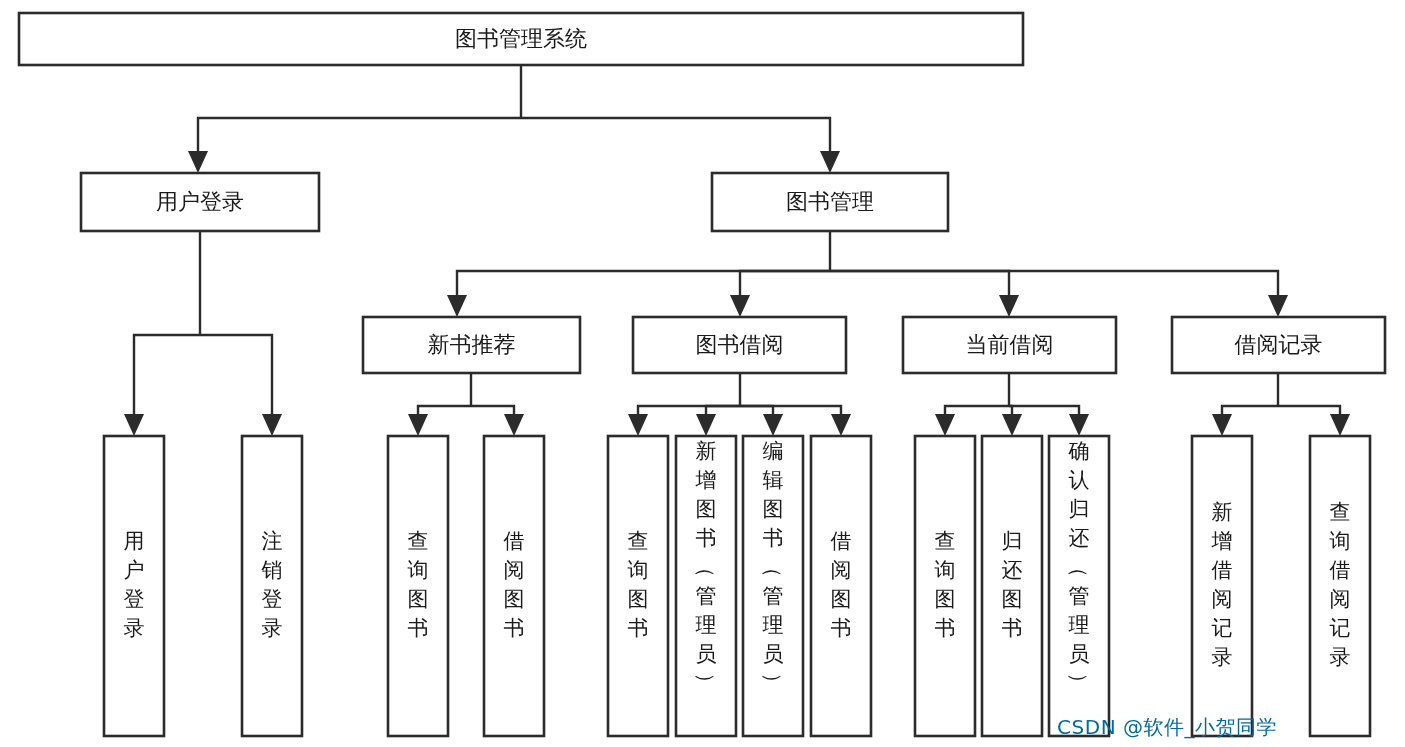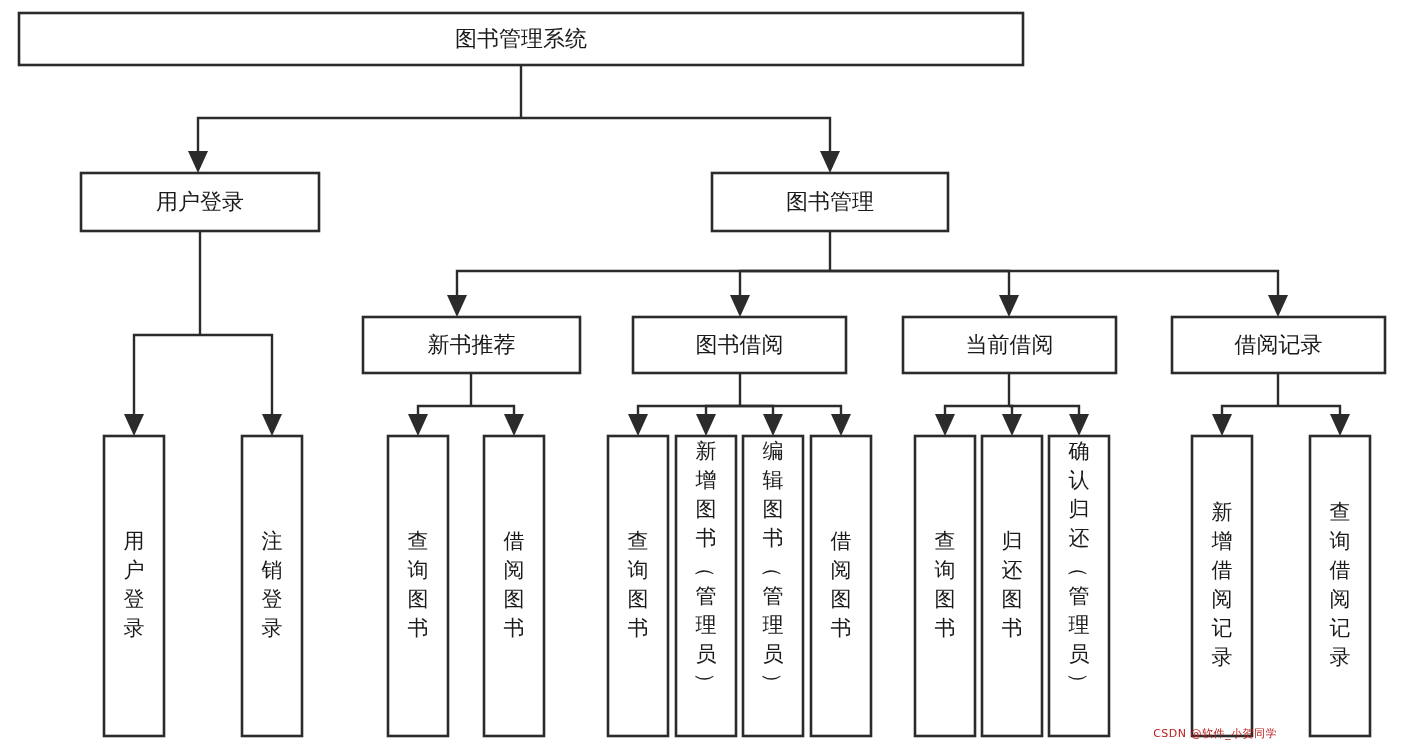--- a/index.html
+++ b/index.html
@@ -50,22 +50,22 @@
     fill: none;
   }
   .arrow-head {
     fill: #2b2b2b;
     stroke: none;
   }
   .watermark {
     position: absolute;
     right: 8px;
     bottom: 6px;
-    font-size: 11px;
-    color: #b91c1c;
+    font-size: 20px;
+    color: #0369a1;
     white-space: nowrap;
     font-family: "DejaVu Sans", "Liberation Sans", sans-serif;
     letter-spacing: 0.5px;
     pointer-events: none;
   }
 </style>
 </head>
 <body>
 
 <div id="diagram-root">

